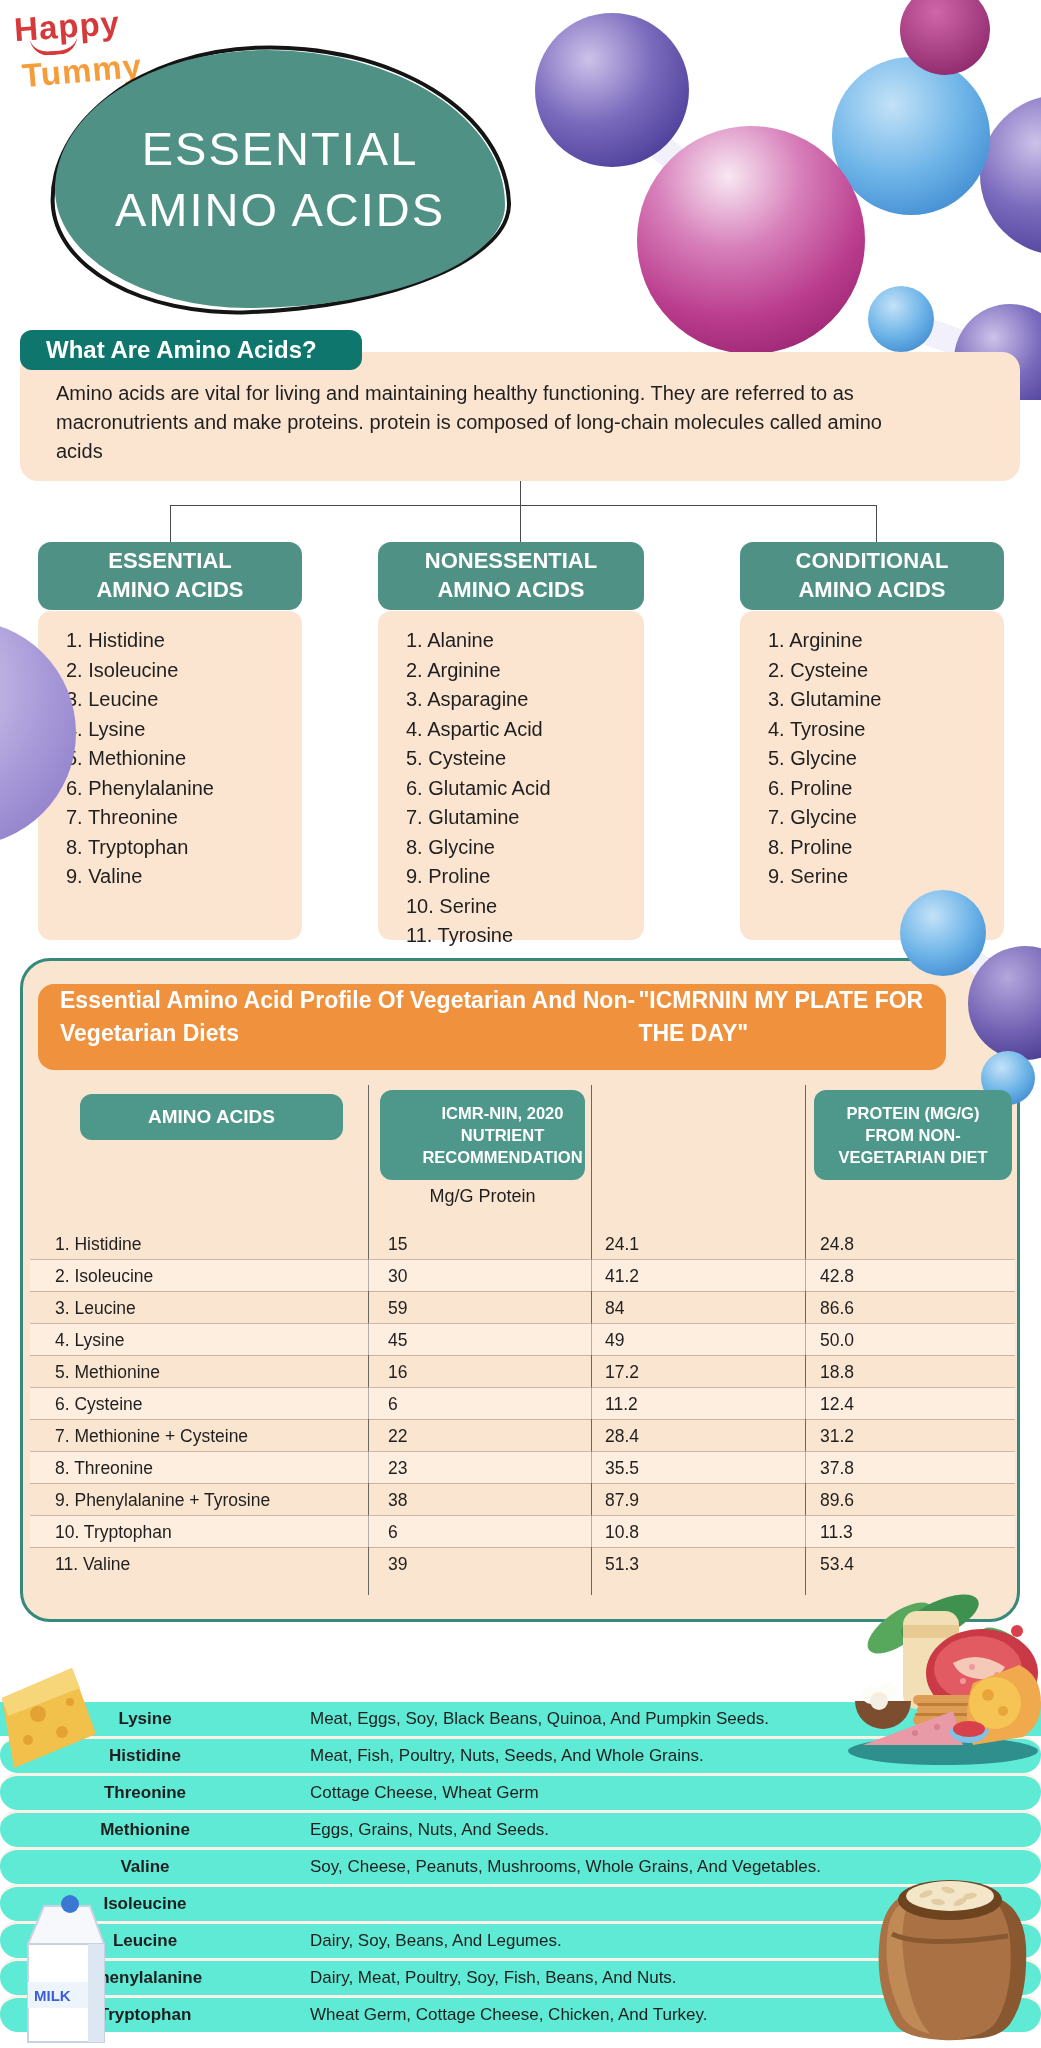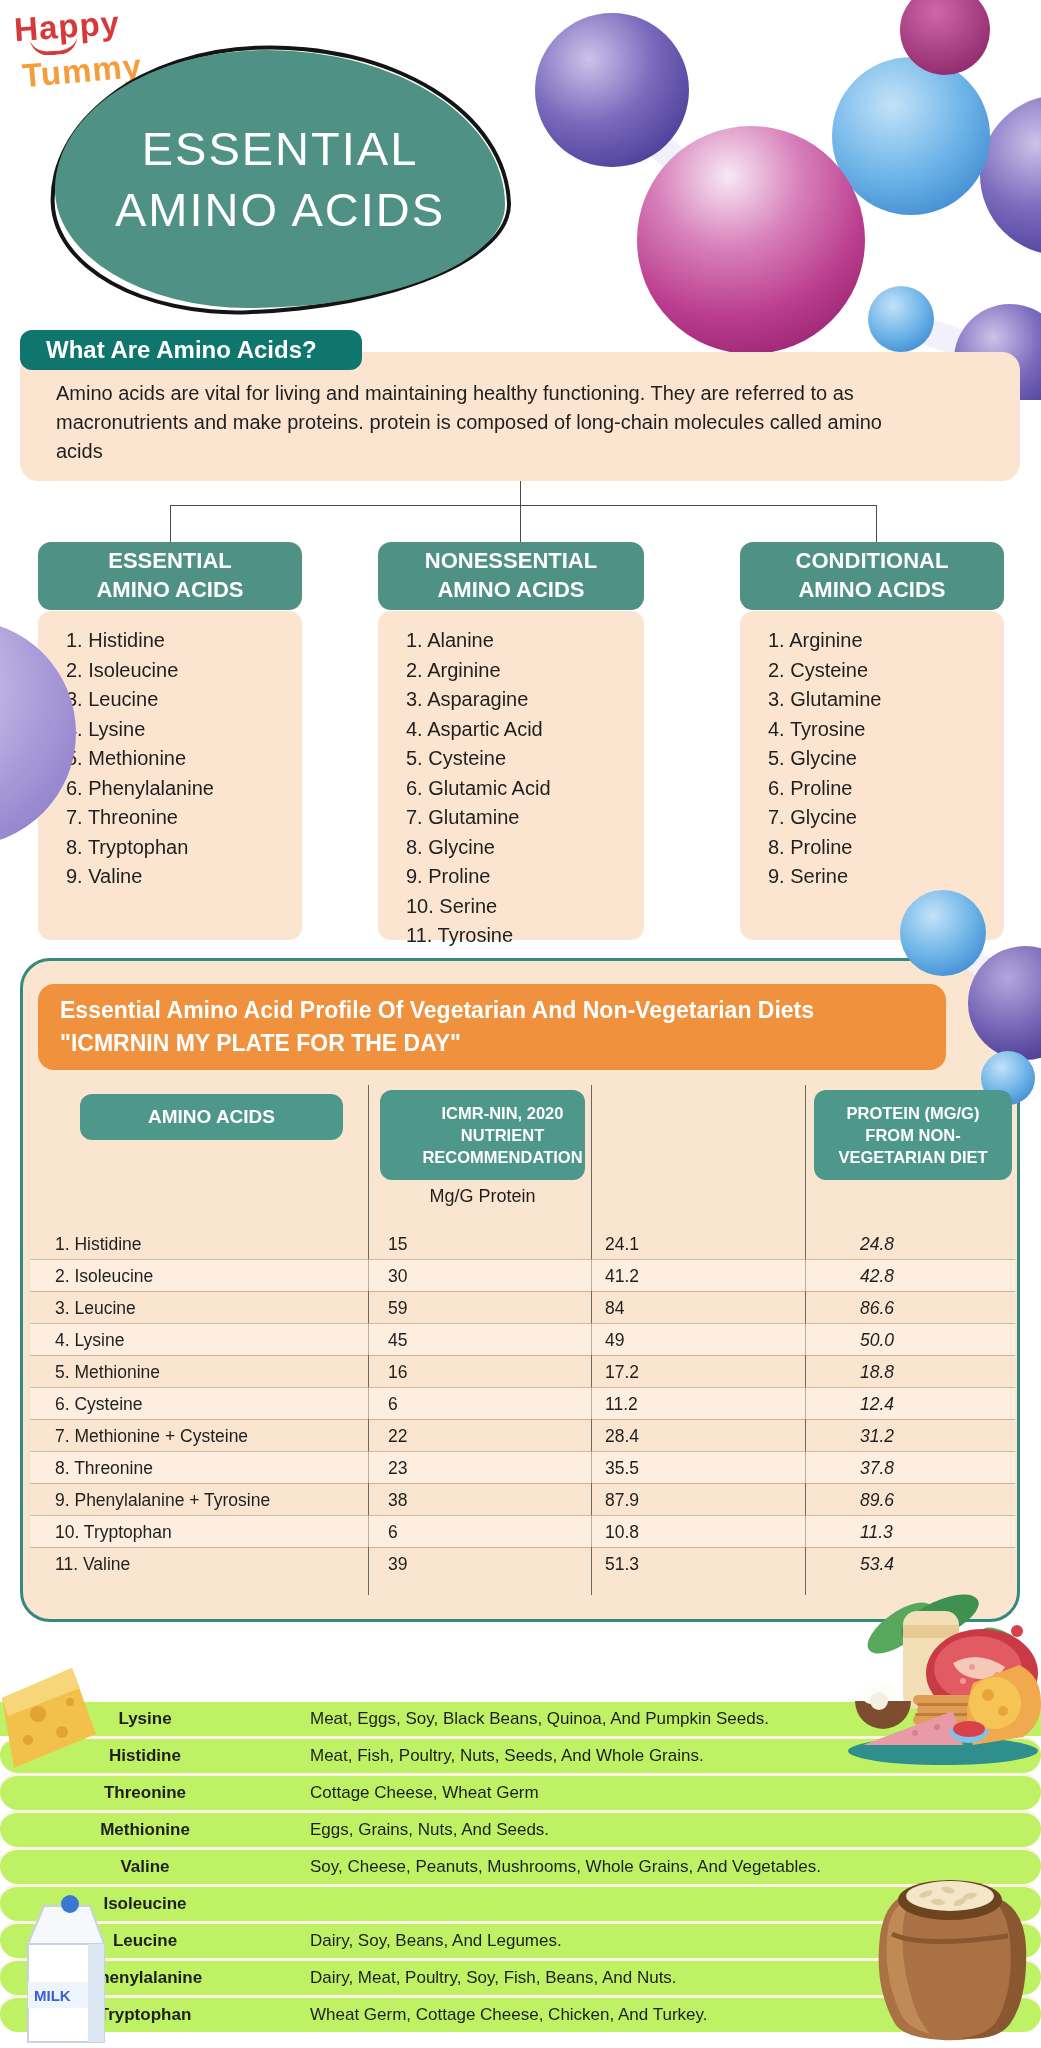--- a/index.html
+++ b/index.html
@@ -35,46 +35,46 @@
   
   .g-head{background:#4f9185;border-radius:13px;color:#fff;font-size:22px;font-weight:bold;line-height:1.3;
         display:flex;flex-direction:column;align-items:center;justify-content:center;text-align:center;height:68px;}
   .g-list{background:#fbe5d1;border-radius:13px;height:329px;box-sizing:border-box;padding:15px 0 0 28px;margin-top:1px;}
   .g-item{font-size:20px;line-height:29.5px;}
 
   
   .section-box{left:20px;top:958px;width:1000px;height:664px;background:#fae5d0;border:3px solid #37897b;
         border-radius:30px;box-sizing:border-box;}
   .profile-banner{left:38px;top:984px;width:908px;height:86px;background:#f0913e;border-radius:16px;
-        color:#fff;display:flex;flex-direction:column;justify-content:center;padding-left:22px;box-sizing:border-box;}
+        color:#fff;display:flex;flex-direction:row;justify-content:center;padding-left:22px;box-sizing:border-box;}
   .pb1{font-size:23px;font-weight:bold;line-height:1.45;}
   .pb2{font-size:23px;font-weight:bold;line-height:1.45;}
   .pill{background:#4d978b;border-radius:12px;color:#fff;font-weight:bold;text-align:center;
         display:flex;align-items:center;justify-content:center;box-sizing:border-box;padding:4px 8px;}
   .pill1{left:80px;top:1094px;width:263px;height:46px;font-size:19px;}
   .pill2{left:380px;top:1090px;width:205px;height:90px;font-size:16.5px;line-height:1.35;padding-left:48px;}
   .pill3{left:600px;top:1090px;width:198px;height:90px;font-size:16.5px;line-height:1.35;}
   .pill4{left:814px;top:1090px;width:198px;height:90px;font-size:16.5px;line-height:1.35;}
   .unit-note{left:380px;top:1186px;width:205px;text-align:center;font-size:18px;}
   .vdiv{top:1085px;width:1px;height:510px;background:rgba(70,70,70,.8);}
   .t-rows{left:30px;top:1228px;width:985px;}
   .t-row{position:relative;height:31px;}
   .t-row + .t-row{border-top:1px solid rgba(130,95,70,.38);}
   .t-row:nth-child(even){background:rgba(255,248,240,.5);}
   .tc{position:absolute;top:50%;transform:translateY(-50%);font-size:17.5px;white-space:nowrap;}
   .tc.n{left:25px;}
   .tc.c2{left:358px;}
   .tc.c3{left:575px;}
-  .tc.c4{left:830px;font-style:italic;}
+  .tc.c4{left:790px;}
 
   
   .foods-banner{left:293px;top:1632px;width:450px;height:56px;background:#ef8f3d;border-radius:16px;
         color:#fff;font-size:24px;font-weight:bold;display:flex;align-items:center;justify-content:center;}
   .f-rows{left:0;top:1702px;width:1041px;}
-  .f-row{position:relative;height:34px;background:#bef264;}
+  .f-row{position:relative;height:34px;background:#5eead4;}
   .f-row + .f-row{border-top:3px solid #fdf2e7;border-radius:18px;}
   .fc{position:absolute;top:50%;transform:translateY(-50%);font-size:17px;white-space:nowrap;}
   .fc.n{left:10px;width:270px;text-align:center;font-weight:bold;}
   .fc.d{left:310px;}
 
   svg{display:block;}
 </style>
 </head>
 <body>
 

